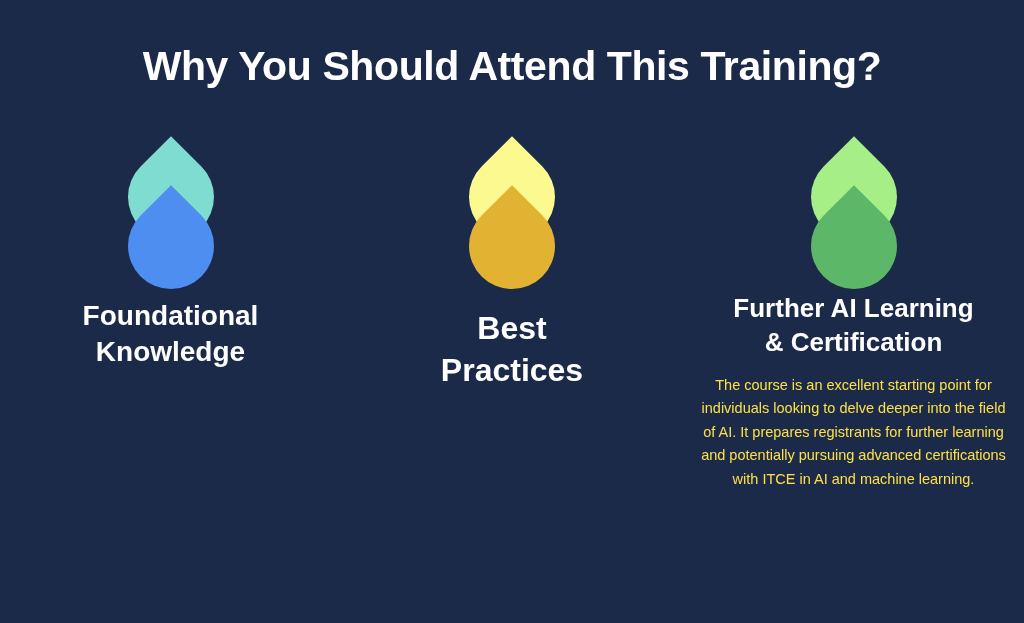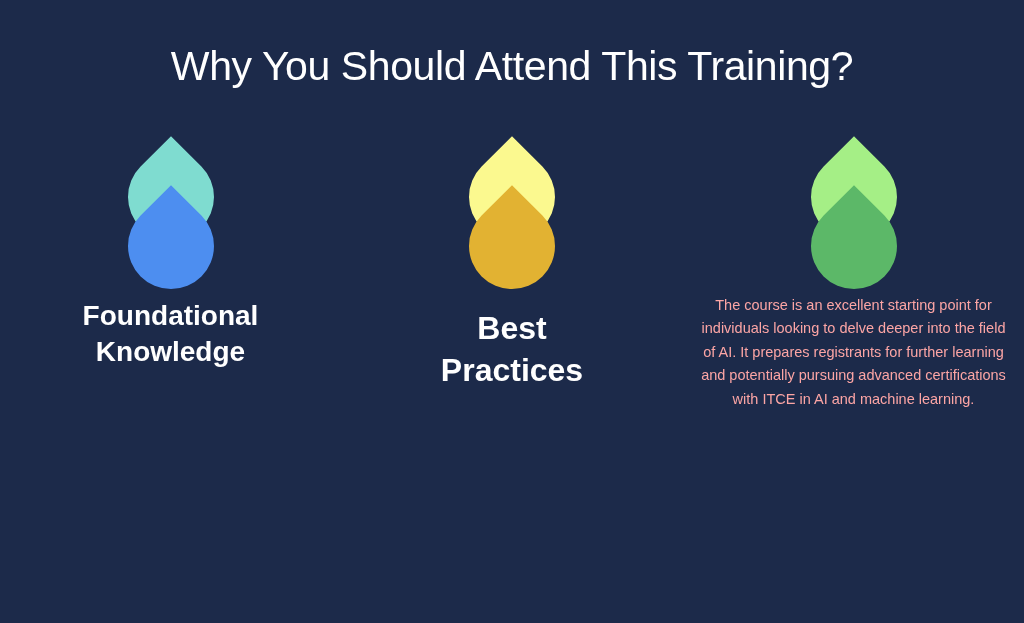--- a/index.html
+++ b/index.html
@@ -26,21 +26,21 @@
 
   
   #slide-title {
     position: absolute;
     left: 0;
     top: 44px;
     width: 1024px;
     text-align: center;
     color: #ffffff;
     font-size: 41px;
-    font-weight: normal;
+    font-weight: bold;
     letter-spacing: -0.4px;
     line-height: 1.1;
     white-space: nowrap;
   }
 
   
   #columns {
     position: absolute;
     left: 0;
     top: 140px;
@@ -136,17 +136,19 @@
       </div>
       <div class="col-heading">Best
 Practices</div>
     </div>
 
     <div class="column col-3">
       <div class="icon-wrap">
         <div class="fan fan-back" style="background: rgb(165, 239, 134);"></div>
         <div class="fan fan-front" style="background: rgb(92, 184, 104);"></div>
       </div>
-      <div class="col-body" style="color: #fca5a5;">The course is an excellent starting point for individuals looking to delve deeper into the field of AI. It prepares registrants for further learning and potentially pursuing advanced certifications with ITCE in AI and machine learning.</div>
+      <div class="col-heading">Further AI Learning
+&amp; Certification</div>
+      <div class="col-body" style="color: #fde047;">The course is an excellent starting point for individuals looking to delve deeper into the field of AI. It prepares registrants for further learning and potentially pursuing advanced certifications with ITCE in AI and machine learning.</div>
     </div>
 
   </div>
 </div>
 
 </body></html>

